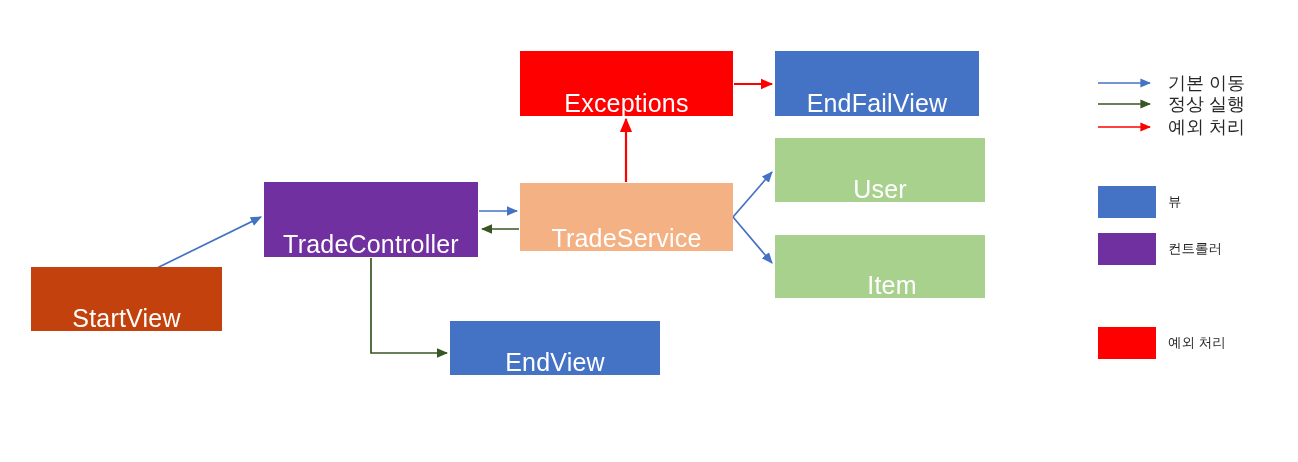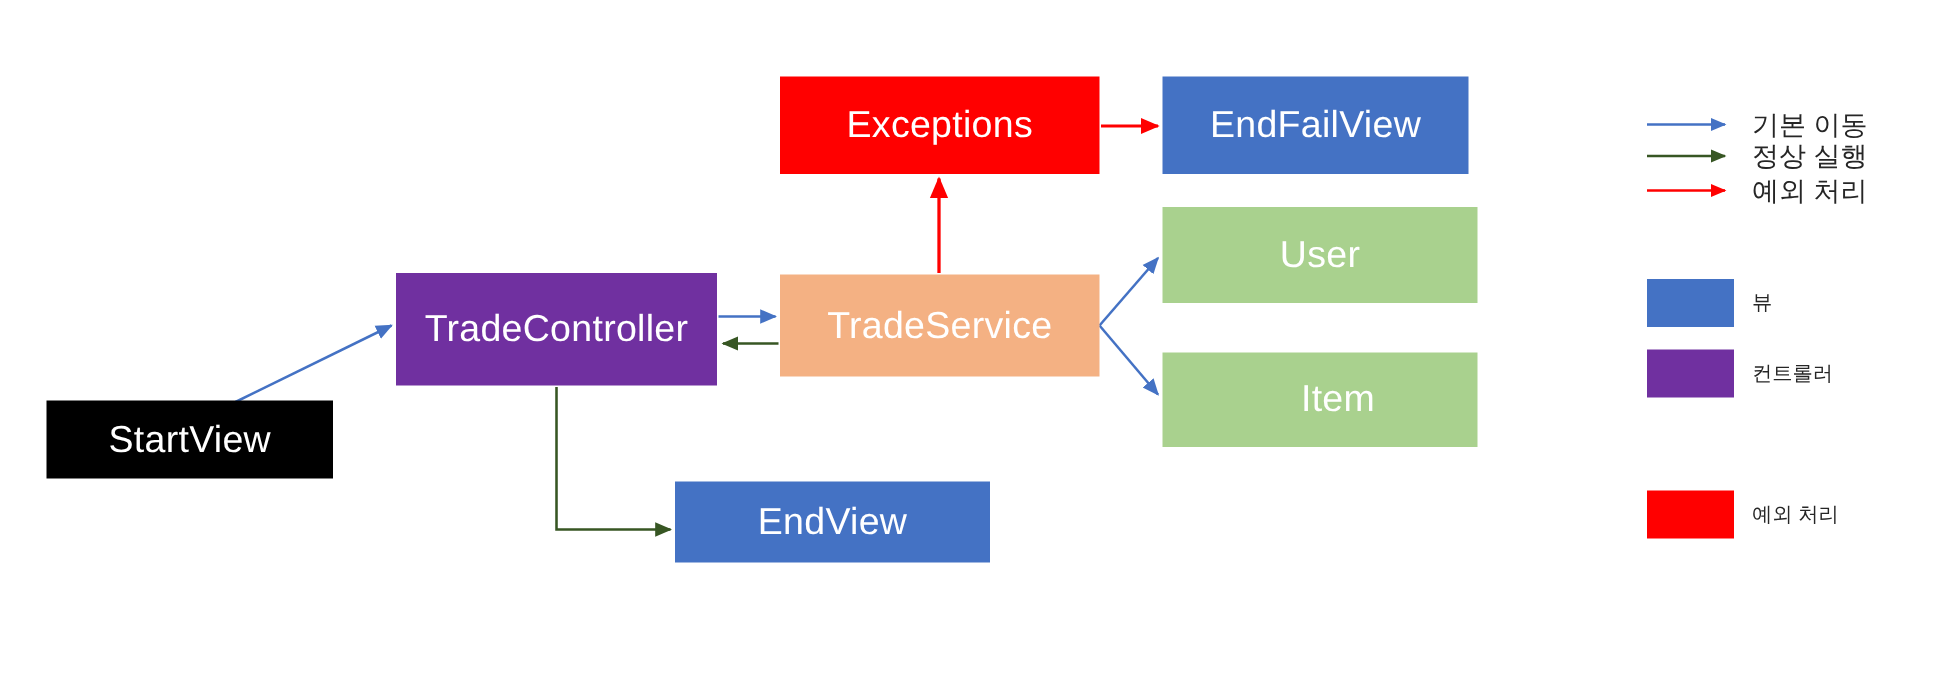--- a/index.html
+++ b/index.html
@@ -14,21 +14,21 @@
     position: relative;
     width: 1298px;
     height: 462px;
     background: #ffffff;
     overflow: hidden;
   }
   .node {
     position: absolute;
     box-sizing: border-box;
     display: flex;
-    align-items: center;
+    align-items: flex-end;
     justify-content: center;
     color: #ffffff;
     font-size: 25px;
     font-weight: 400;
     letter-spacing: 0.2px;
     line-height: 1;
     white-space: nowrap;
   }
   #svg-arrows {
     position: absolute;
@@ -111,21 +111,21 @@
 
     <line x1="626" y1="182" x2="626" y2="119" stroke="#FF0000" stroke-width="2.2" marker-end="url(#arrow-red)"></line>
 
     <line x1="734" y1="84" x2="772" y2="84" stroke="#FF0000" stroke-width="1.9" marker-end="url(#arrow-red)"></line>
 
     <line x1="733" y1="217" x2="772" y2="172" stroke="#4472C4" stroke-width="1.7" marker-end="url(#arrow-blue)"></line>
 
     <line x1="733" y1="217" x2="772" y2="263" stroke="#4472C4" stroke-width="1.7" marker-end="url(#arrow-blue)"></line>
   </svg>
 
-  <div class="node" style="left:31px; top:267px; width:191px; height:52px; background:#000000;">
+  <div class="node" style="left:31px; top:267px; width:191px; height:64px; background:#c2410c;">
     <span>StartView</span>
   </div>
 
   <div class="node" style="left:264px; top:182px; width:214px; height:75px; background:#7030A0;">
     <span>TradeController</span>
   </div>
 
   <div class="node" style="left:520px; top:183px; width:213px; height:68px; background:#F4B183;">
     <span>TradeService</span>
   </div>

